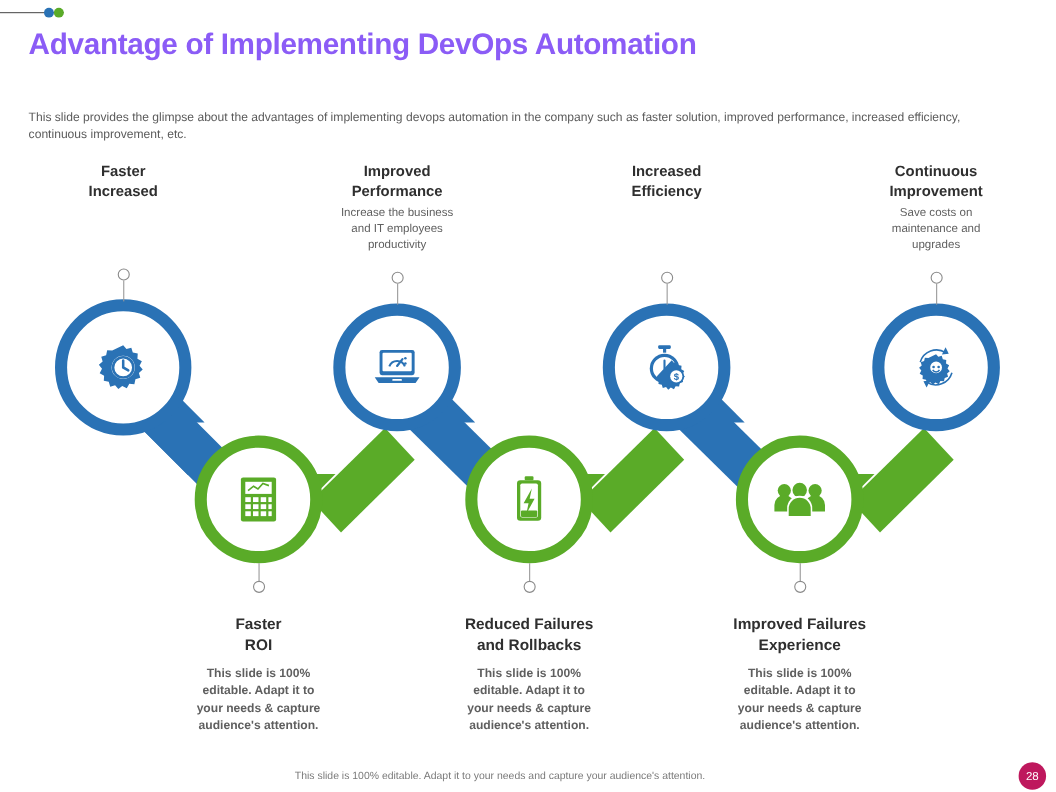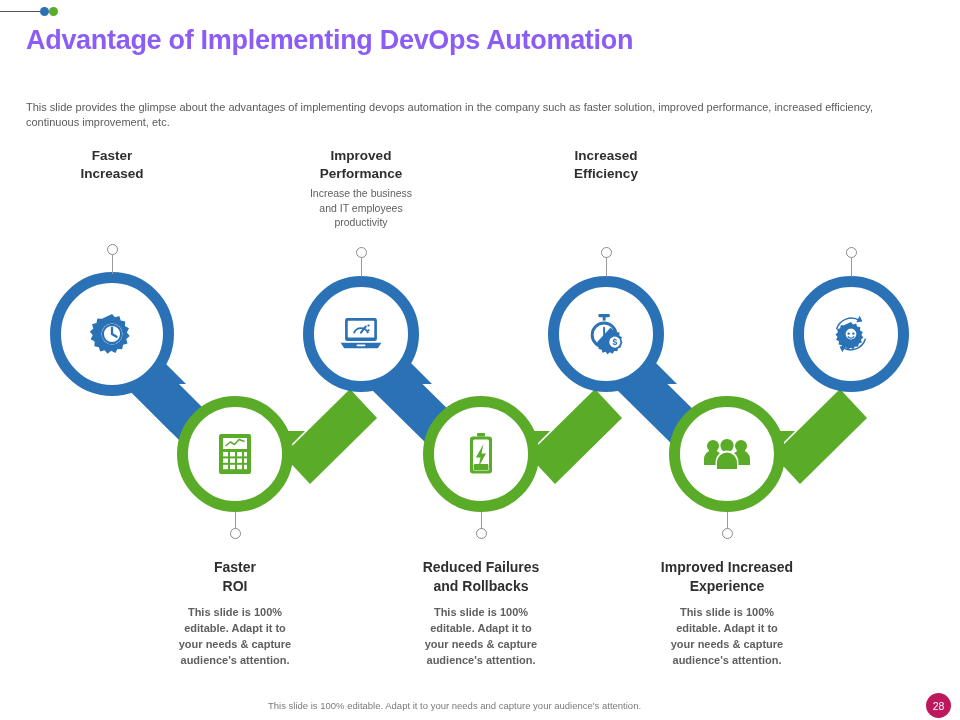--- a/index.html
+++ b/index.html
@@ -218,20 +218,27 @@
         <circle cx="25" cy="25" r="6.4" fill="#ffffff"></circle>
         <circle cx="25" cy="25" r="6.4" fill="none" stroke="#2a72b5" stroke-width="1.6"></circle>
         <circle cx="22.6" cy="24.6" r="1.25" fill="#2a72b5"></circle>
         <circle cx="27.4" cy="24.6" r="1.25" fill="#2a72b5"></circle>
         <path d="M21.8 27.4 a3.6 3.6 0 0 0 6.4 0" fill="none" stroke="#2a72b5" stroke-width="1.4"></path>
       </svg>
     </div>
   </div>
   <div class="stem" style="left:851px; top:258px; height:19px;"></div>
   <div class="pip" style="left:851px; top:247px;"></div>
+  <div class="cap" style="left:761px; top:147px; width:180px;">
+    <div class="h">
+      <span>Continuous</span><br>
+      <span>Improvement</span>
+    </div>
+    <div class="p nl">Save costs on<br>maintenance and<br>upgrades</div>
+  </div>
 
   <div class="node" style="left:177px; top:396px; width:116px; height:116px;">
     <div class="ring green" style="width:116px;height:116px;"></div>
     <div class="icon-wrap">
       <svg width="36" height="44" viewBox="0 0 36 44" xmlns="http://www.w3.org/2000/svg">
         <rect x="2" y="2" width="32" height="40" rx="2" fill="#5aab28"></rect>
         <rect x="6" y="6" width="24" height="11" fill="#ffffff"></rect>
         <path d="M8.5 14 L13.5 10 L17.5 12.5 L22 7.5 L27.5 9.5" fill="none" stroke="#5aab28" stroke-width="1.5"></path>
         <g fill="#ffffff">
           <rect x="6" y="20" width="5" height="4.4"></rect>
@@ -294,21 +301,21 @@
         <circle cx="24" cy="8.5" r="6.6" fill="#5aab28"></circle>
         <path d="M12.6 32 v-7 a11.4 11.4 0 0 1 22.8 0 v7 z" fill="#ffffff"></path>
         <path d="M14 32 v-6.4 a10 10 0 0 1 20 0 v6.4 z" fill="#5aab28"></path>
       </svg>
     </div>
   </div>
   <div class="stem" style="left:727px; top:512px; height:19px;"></div>
   <div class="pip" style="left:727px; top:528px;"></div>
   <div class="cap bottom" style="left:627px; top:558px; width:200px;">
     <div class="h">
-      <span>Improved Increased</span><br>
+      <span>Improved Failures</span><br>
       <span>Experience</span>
     </div>
     <div class="p nl">This slide is 100%<br>editable. Adapt it to<br>your needs &amp; capture<br>audience's attention.</div>
   </div>
 
   <div id="footer-note">This slide is 100% editable. Adapt it to your needs and capture your audience's attention.</div>
   <div id="page-badge">28</div>
 
 </div>
 

